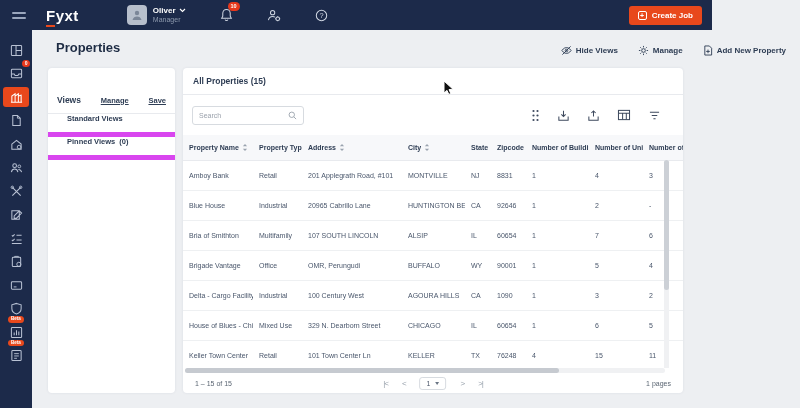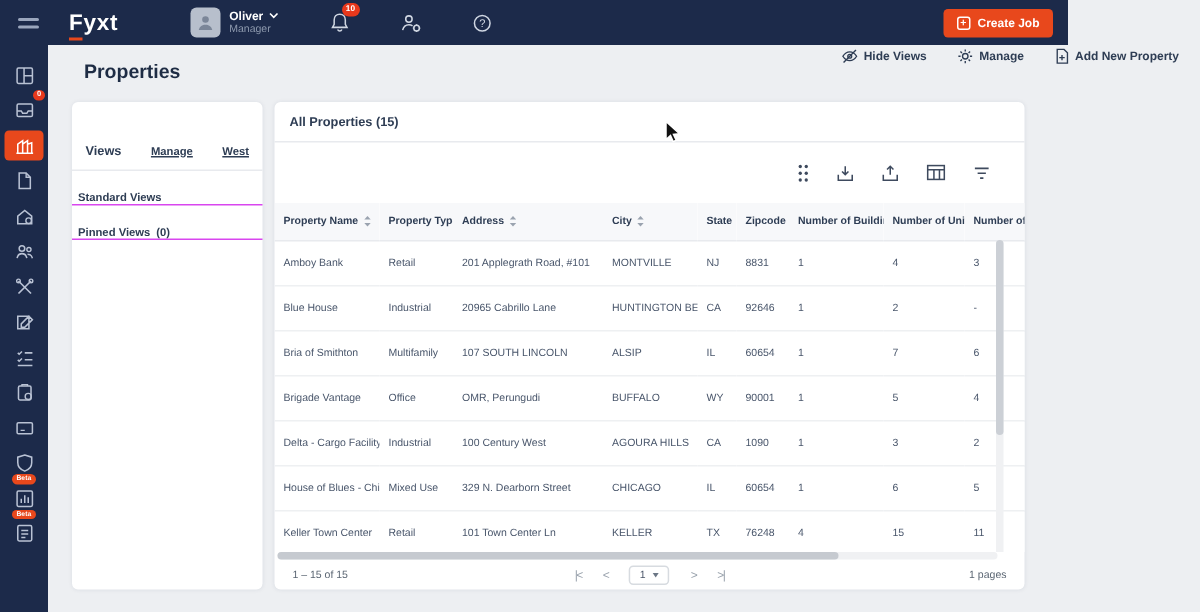--- a/index.html
+++ b/index.html
@@ -47,34 +47,34 @@
   }
   .sb-item { position:relative; width:26px; height:20px; display:flex; align-items:center;
     justify-content:center; margin-bottom:3.5px; color:#b9c2d4; cursor:pointer; border-radius:3px; }
   .sb-item.active { background:#e8481c; color:#fff; }
   .sb-badge { position:absolute; top:-4px; right:-1px; background:#e8381c; color:#fff;
     font-size:5px; font-weight:bold; padding:1px 2.5px; border-radius:4px; line-height:1.1; }
   .beta-pill { position:absolute; top:-6px; left:5px; background:#e8481c; color:#fff;
     font-size:4.5px; font-weight:bold; padding:1px 3px; border-radius:4px; line-height:1.1; }
   
   .page-title { position:absolute; top:40px; left:56px; font-size:13px; font-weight:bold; color:#1e2c44; }
-  .hdr-actions { position:absolute; top:32px; right:14px; display:flex; gap:20px; }
+  .hdr-actions { position:absolute; top:45px; right:14px; display:flex; gap:20px; }
   .hdr-btn { display:flex; align-items:center; gap:4px; font-size:8px; font-weight:bold;
     color:#2e3d54; cursor:pointer; background:none; border:none; font-family:inherit; }
   
   .views-panel {
     position:absolute; top:68px; left:48px; width:127px; height:325px;
     background:#fff; border-radius:4px; box-shadow:0 0 3px rgba(20,40,80,.08);
   }
   .vp-head { height:27px; display:flex; align-items:center; padding:0 9px;
     border-bottom:1px solid #e8eaee; justify-content:space-between;margin-top:19px; }
   .vp-title { font-size:8.5px; font-weight:bold; }
   .vp-link { font-size:7.5px; font-weight:bold; text-decoration:underline; color:#2e3d54; cursor:pointer; }
-  .vp-item { height:23px; display:flex; align-items:flex-end; padding:0 4px;
-    font-size:7.5px; font-weight:bold; border-bottom:1px solid #d946ef; cursor:pointer; gap:4px; }
+  .vp-item { height:23px; display:flex; align-items:flex-start; padding:0 19px;
+    font-size:7.5px; font-weight:bold; border-bottom:5px solid #d946ef; cursor:pointer; gap:4px; }
   .vp-item.selected { background:#fcebe2; color:#e8481c; }
   
   .main-panel {
     position:absolute; top:68px; left:183px; width:500px; height:325px;
     background:#fff; border-radius:4px; box-shadow:0 0 3px rgba(20,40,80,.08);
     display:flex; flex-direction:column;
   }
   .mp-head { height:27px; flex:0 0 27px; display:flex; align-items:center; padding:0 10px;
     border-bottom:1px solid #e8eaee; font-size:8.5px; font-weight:bold; }
   .mp-toolbar { height:40px; flex:0 0 40px; display:flex; align-items:center; padding:0 22px 0 9px; }
@@ -276,37 +276,44 @@
         <path d="M5.5 5v4M3.5 7h4" stroke="#2e3d54" stroke-width="1"></path>
       </svg>
     <span>Add New Property</span>
   </button>
 </div>
 
 <div class="views-panel">
   <div class="vp-head">
     <span class="vp-title">Views</span>
     <span class="vp-link">Manage</span>
-    <span class="vp-link">West</span>
+    <span class="vp-link">Save</span>
   </div>
   <div id="vp-items">
       <div class="vp-item">
         <span>Standard Views</span>
       </div>
       <div class="vp-item">
         <span>Pinned Views</span>
         <span>(0)</span>
       </div>
     </div>
 </div>
 
 <div class="main-panel">
   <div class="mp-head">All Properties (15)</div>
 
   <div class="mp-toolbar">
+    <div class="searchbox">
+      <input type="text" placeholder="Search" style="">
+      <svg width="9" height="9" viewBox="0 0 10 10">
+          <circle cx="4.2" cy="4.2" r="3" fill="none" stroke="#9aa1ab" stroke-width="1"></circle>
+          <path d="M6.5 6.5 9 9" stroke="#9aa1ab" stroke-width="1"></path>
+        </svg>
+    </div>
     <div class="tb-icons">
       <span>
         <svg width="9" height="13" viewBox="0 0 9 13">
             <g fill="#3e4a5e">
               <circle cx="2.5" cy="2" r="1.1"></circle>
               <circle cx="6.5" cy="2" r="1.1"></circle>
               <circle cx="2.5" cy="6.5" r="1.1"></circle>
               <circle cx="6.5" cy="6.5" r="1.1"></circle>
               <circle cx="2.5" cy="11" r="1.1"></circle>
               <circle cx="6.5" cy="11" r="1.1"></circle>

